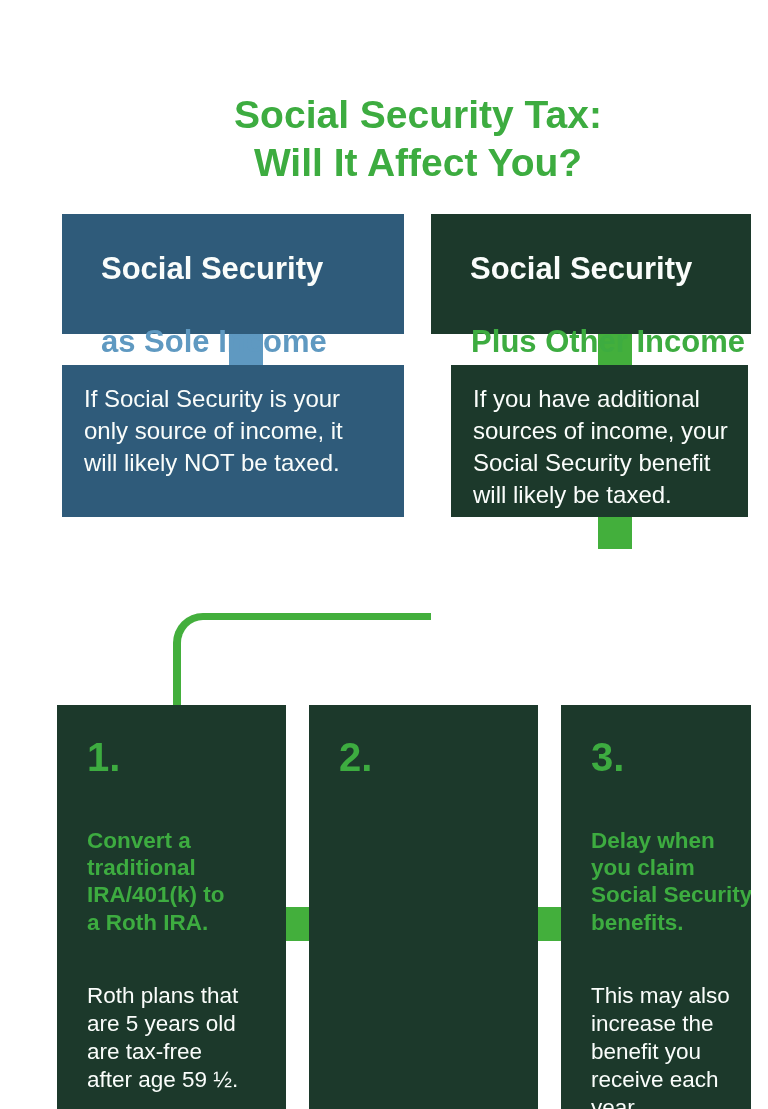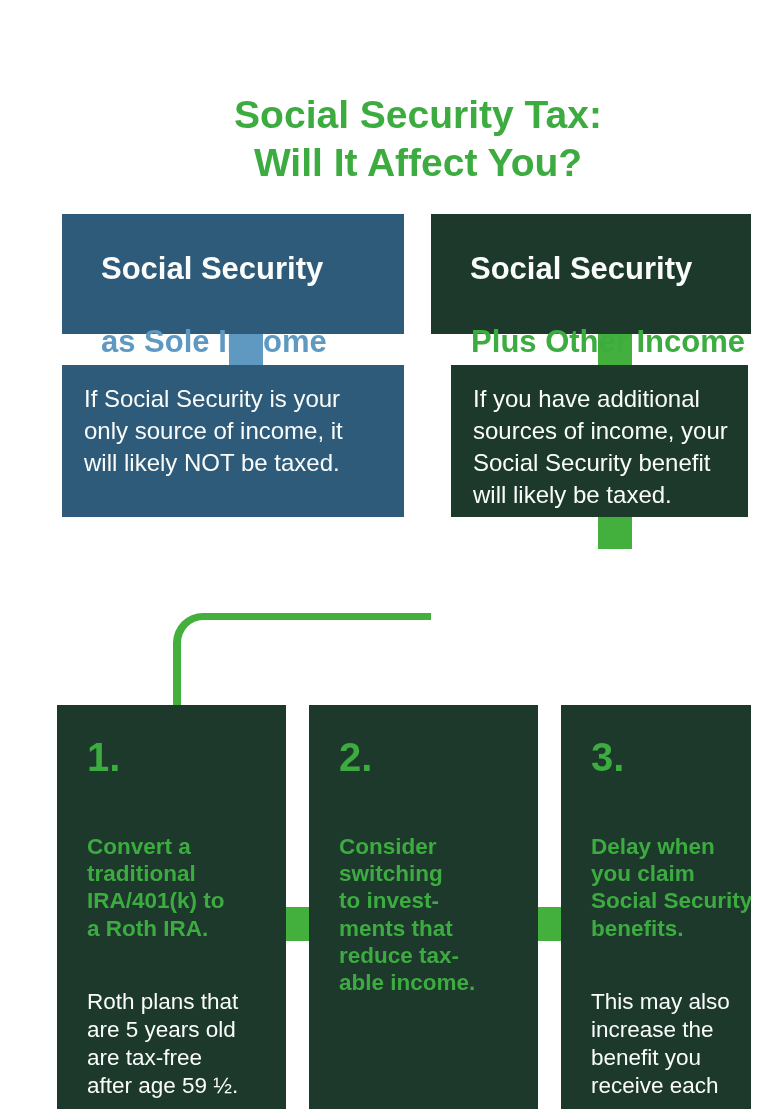--- a/index.html
+++ b/index.html
@@ -52,21 +52,21 @@
   }
   .cross-line{position:absolute;left:240px;top:873px;width:300px;height:7px;background:var(--line-green);z-index:0;}
   .strategy-box{
     top:671px;height:432px;background:var(--dark-green);
     padding:12px 4px 0 13px;
   }
   .sb-1{left:23px;width:229px;}
   .sb-2{left:275px;width:229px;}
   .sb-3{left:527px;width:213px;}
   .strategy-box .num{color:var(--accent-green);font-size:40px;font-weight:bold;line-height:1.15;}
-  .strategy-box .head{color:var(--accent-green);font-size:22.5px;font-weight:bold;line-height:1.21;margin-top:19px;}
+  .strategy-box .head{color:var(--accent-green);font-size:22.5px;font-weight:bold;line-height:1.21;margin-top:13px;}
   .strategy-box .body{color:var(--text-white);font-size:22.5px;line-height:1.25;margin-top:12px;}
 </style>
 </head>
 <body>
 
 <div class="page">
 
   <div class="title">Social Security Tax:
 Will It Affect You?</div>
 
@@ -100,26 +100,20 @@
 traditional
 IRA/401(k) to
 a Roth IRA.</div>
     <div class="body pre">Roth plans that
 are 5 years old
 are tax-free
 after age 59 ½.</div>
   </div>
   <div class="box strategy-box sb-2">
     <div class="num">2.</div>
-    <div class="head pre">Consider
-switching
-to invest-
-ments that
-reduce tax-
-able income.</div>
   </div>
   <div class="box strategy-box sb-3">
     <div class="num">3.</div>
     <div class="head pre">Delay when
 you claim
 Social Security
 benefits.</div>
     <div class="body pre">This may also
 increase the
 benefit you

